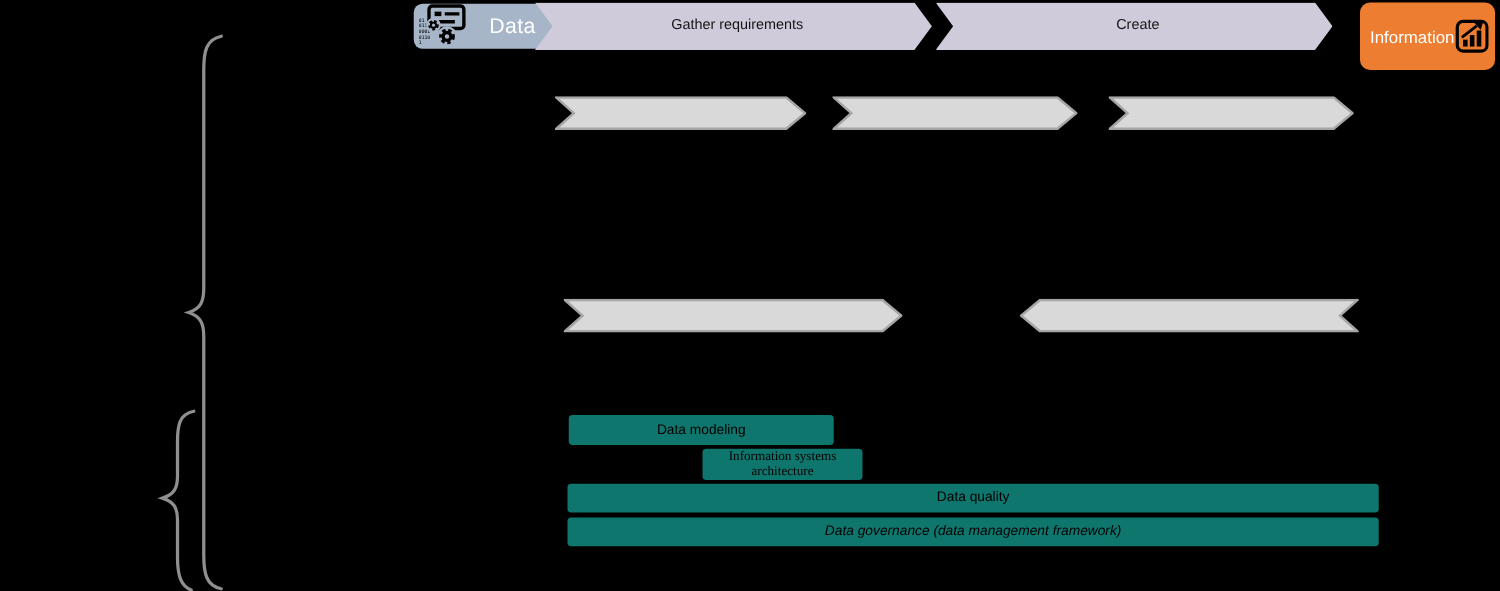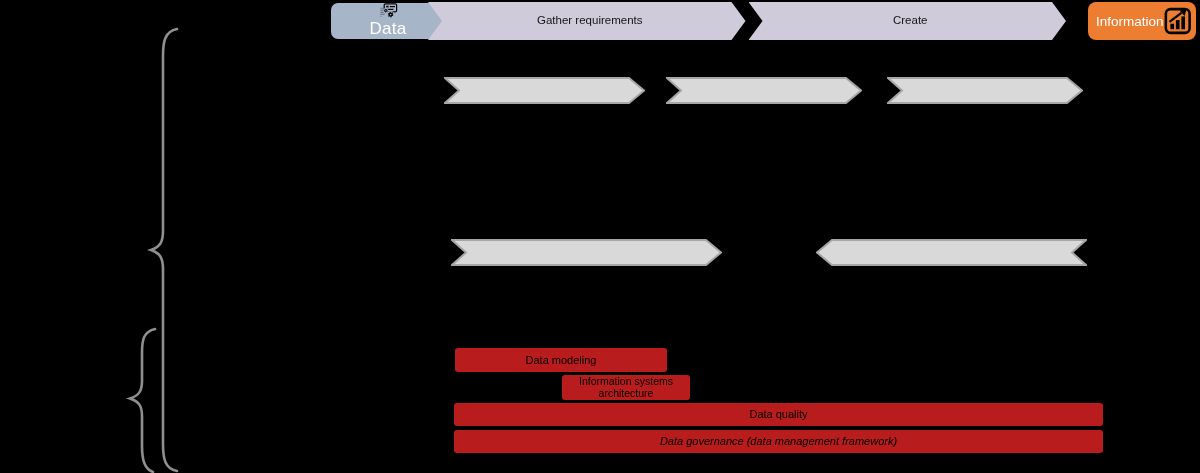--- a/index.html
+++ b/index.html
@@ -7,52 +7,52 @@
     width:1200px;height:473px;position:relative;overflow:hidden;
     background:#000000;
     font-family:"Liberation Sans", sans-serif;
   }
   .abs{position:absolute;}
 
   
   .source-box{
     left:331px;top:3px;width:114px;height:36px;
     background:#A6B5C7;border-radius:7px;
-    display:flex;align-items:center;flex-direction:column;
+    display:flex;align-items:center;
   }
   .source-label{
     flex:1;text-align:center;color:#FFFFFF;font-size:17px;letter-spacing:.3px;
   }
   .stages-row{
     left:428px;top:2px;width:638px;height:38px;
     display:flex;gap:3px;
   }
   .stage{
     flex:1;background:#CFCBDB;
     clip-path:polygon(0 0, calc(100% - 14px) 0, 100% 50%, calc(100% - 14px) 100%, 0 100%, 14px 50%);
     display:flex;align-items:center;justify-content:center;text-align:center;
     font-size:11.5px;line-height:1.15;color:#141414;
     padding:0 8px 0 14px;
   }
   .result-box{
-    left:1088px;top:2px;width:108px;height:38px;
+    left:1088px;top:2px;width:108px;height:54px;
     background:#ED7D31;border-radius:8px;
     display:flex;align-items:center;justify-content:space-between;
     padding:0 5px 0 8px;box-sizing:border-box;
   }
   .result-label{color:#FFFFFF;font-size:13.5px;}
 
   
   .activity{
-    background:#b91c1c;border-radius:3px;color:#000000;
+    background:#0f766e;border-radius:3px;color:#000000;
     display:flex;align-items:center;justify-content:center;text-align:center;
-    font-size:11px;line-height:1.12;padding:0 6px;box-sizing:border-box;margin-top:16px;
+    font-size:11px;line-height:1.12;padding:0 6px;box-sizing:border-box;
   }
   .act-modeling  {left:455px;top:332px;width:212px;height:24px;}
-  .act-isa       {left:562px;top:359px;width:128px;height:25px;font-size:10.5px;}
+  .act-isa       {left:562px;top:359px;width:128px;height:25px;font-size:10.5px;font-family:Liberation Serif, serif;}
   .act-quality   {left:454px;top:387px;width:649px;height:23px;}
   .act-governance{left:454px;top:414px;width:649px;height:23px;font-style:italic;}
 
   svg{display:block;}
 </style>
 </head>
 <body>
 
 <svg class="abs" style="left:0;top:0;" width="1200" height="473" viewBox="0 0 1200 473">
   <path d="M177,29 C165,31.5 163,41 163,56 L163,231 C163,242 160,247 151,250 C160,253 163,258 163,269 L163,444 C163,459 165,468.5 177,471" fill="none" stroke="#8F8F8F" stroke-width="2.6" stroke-linecap="round"></path>

